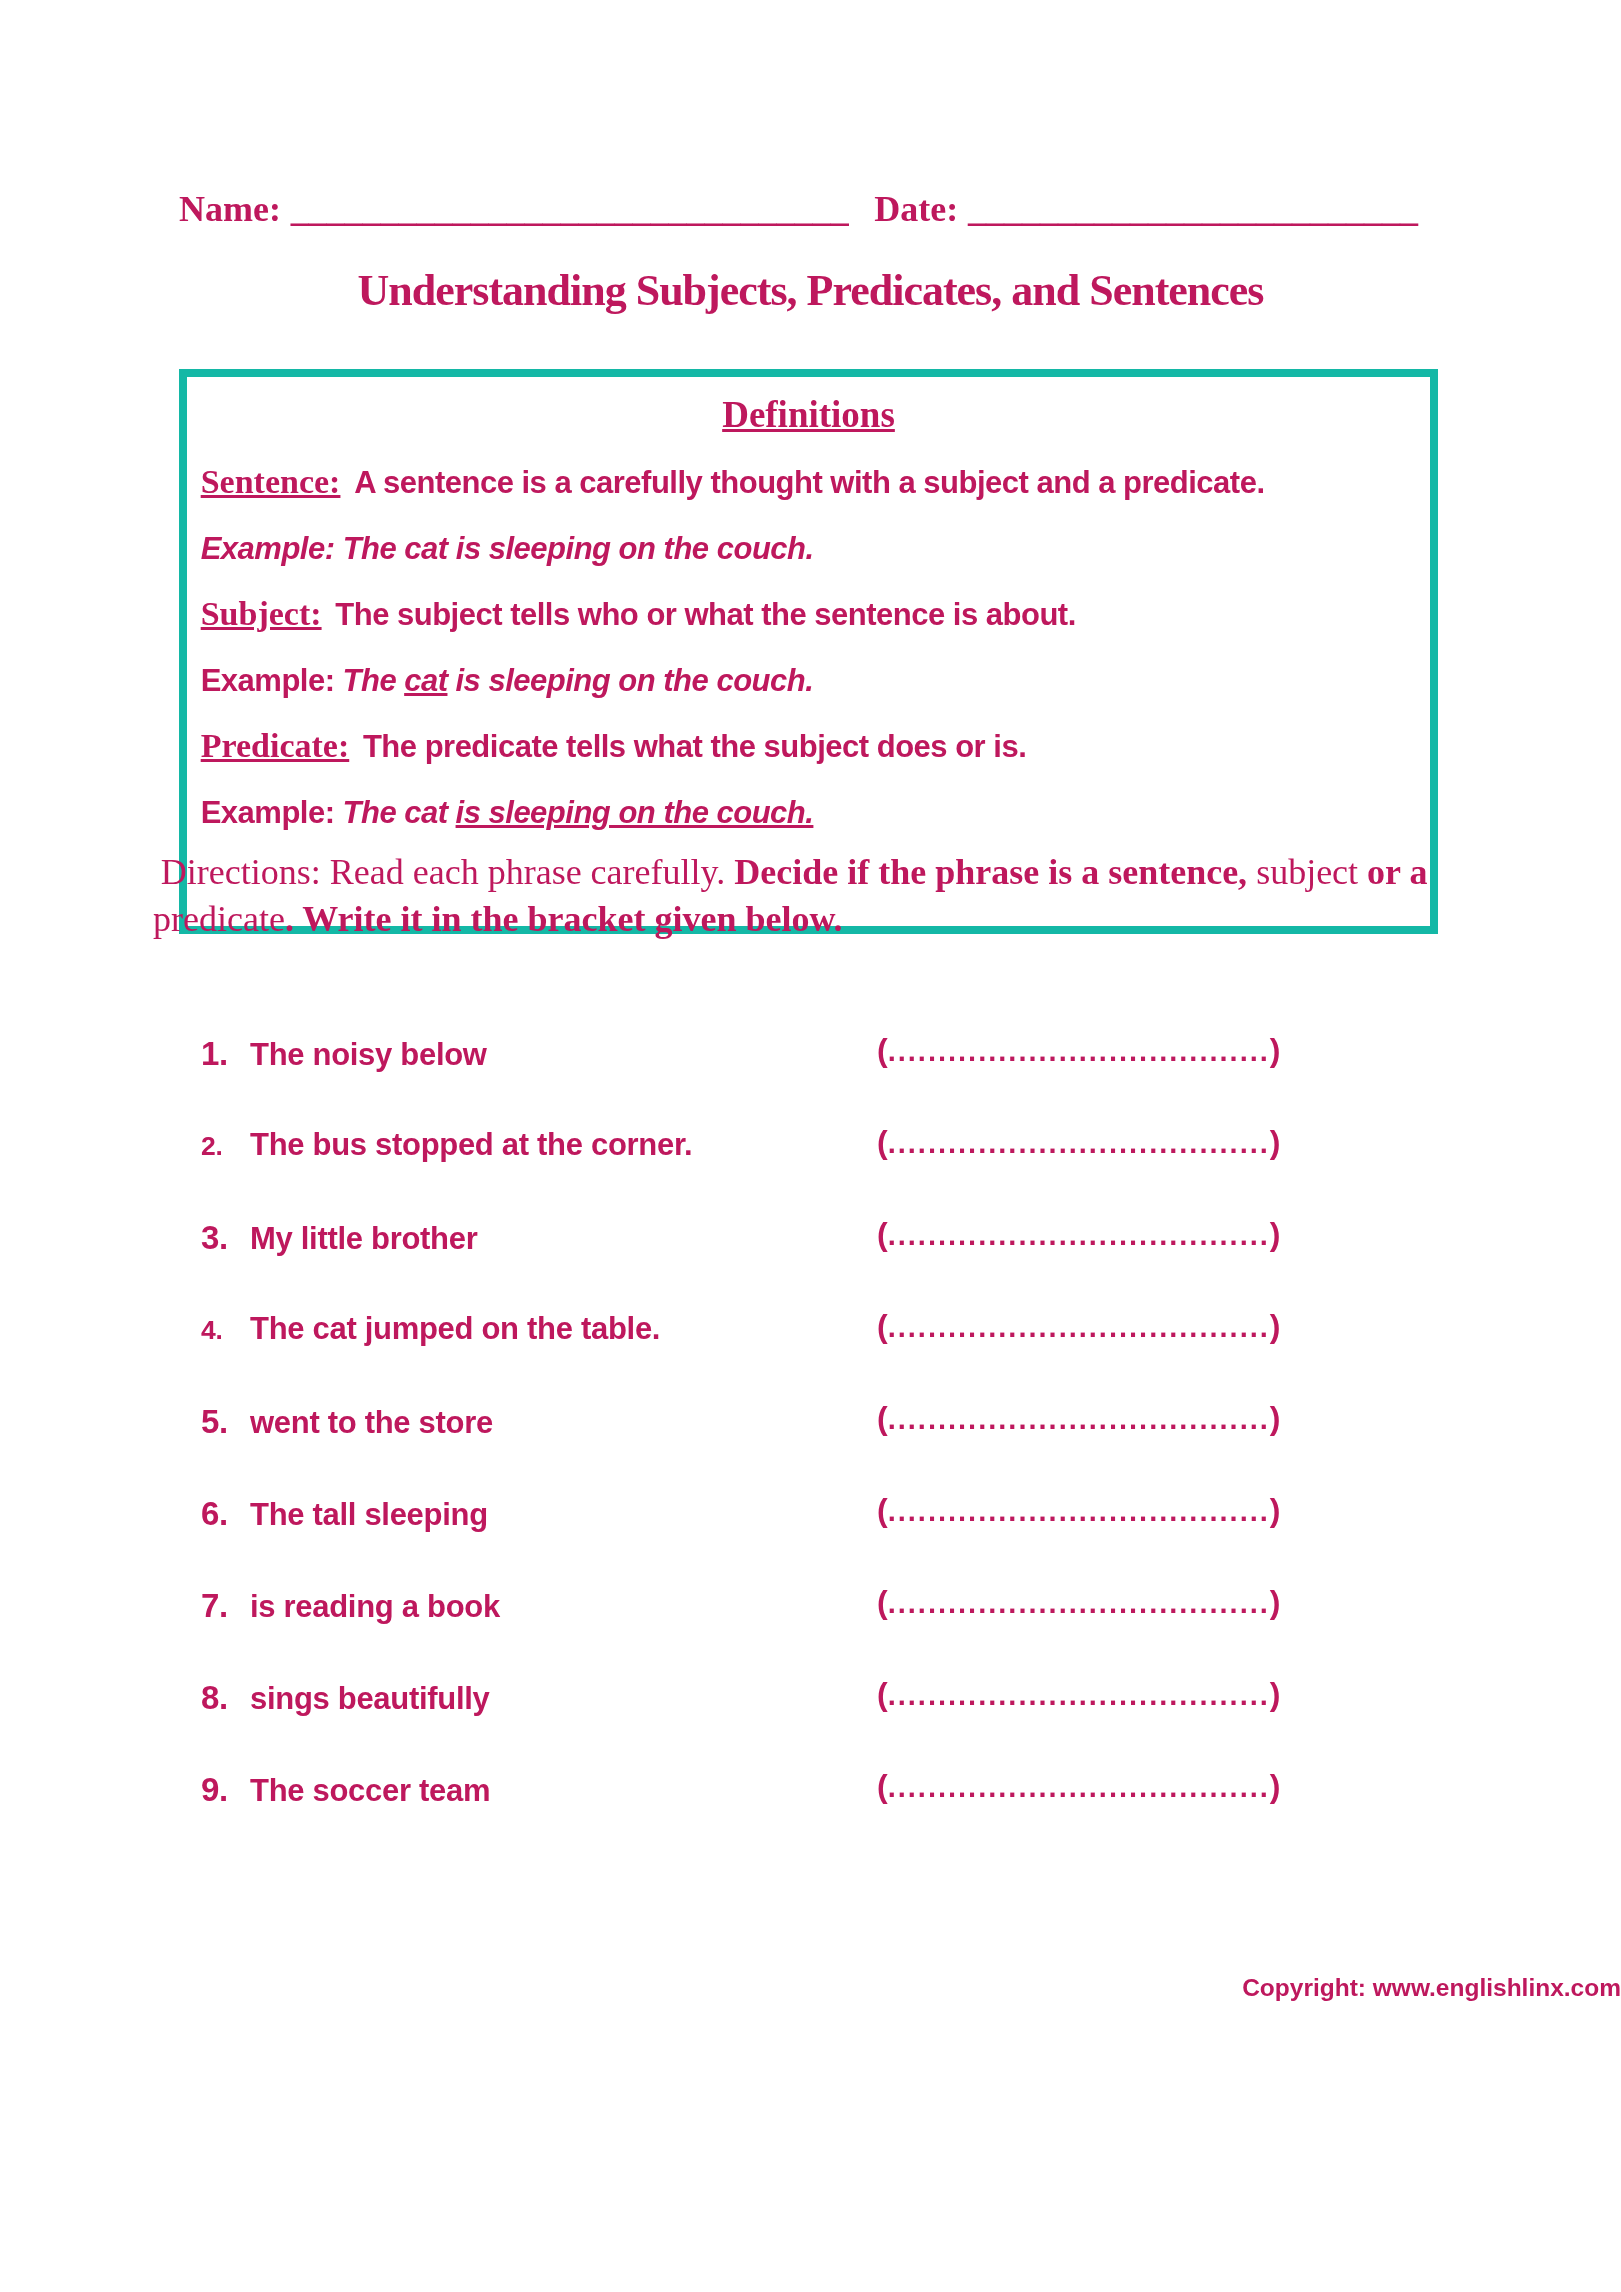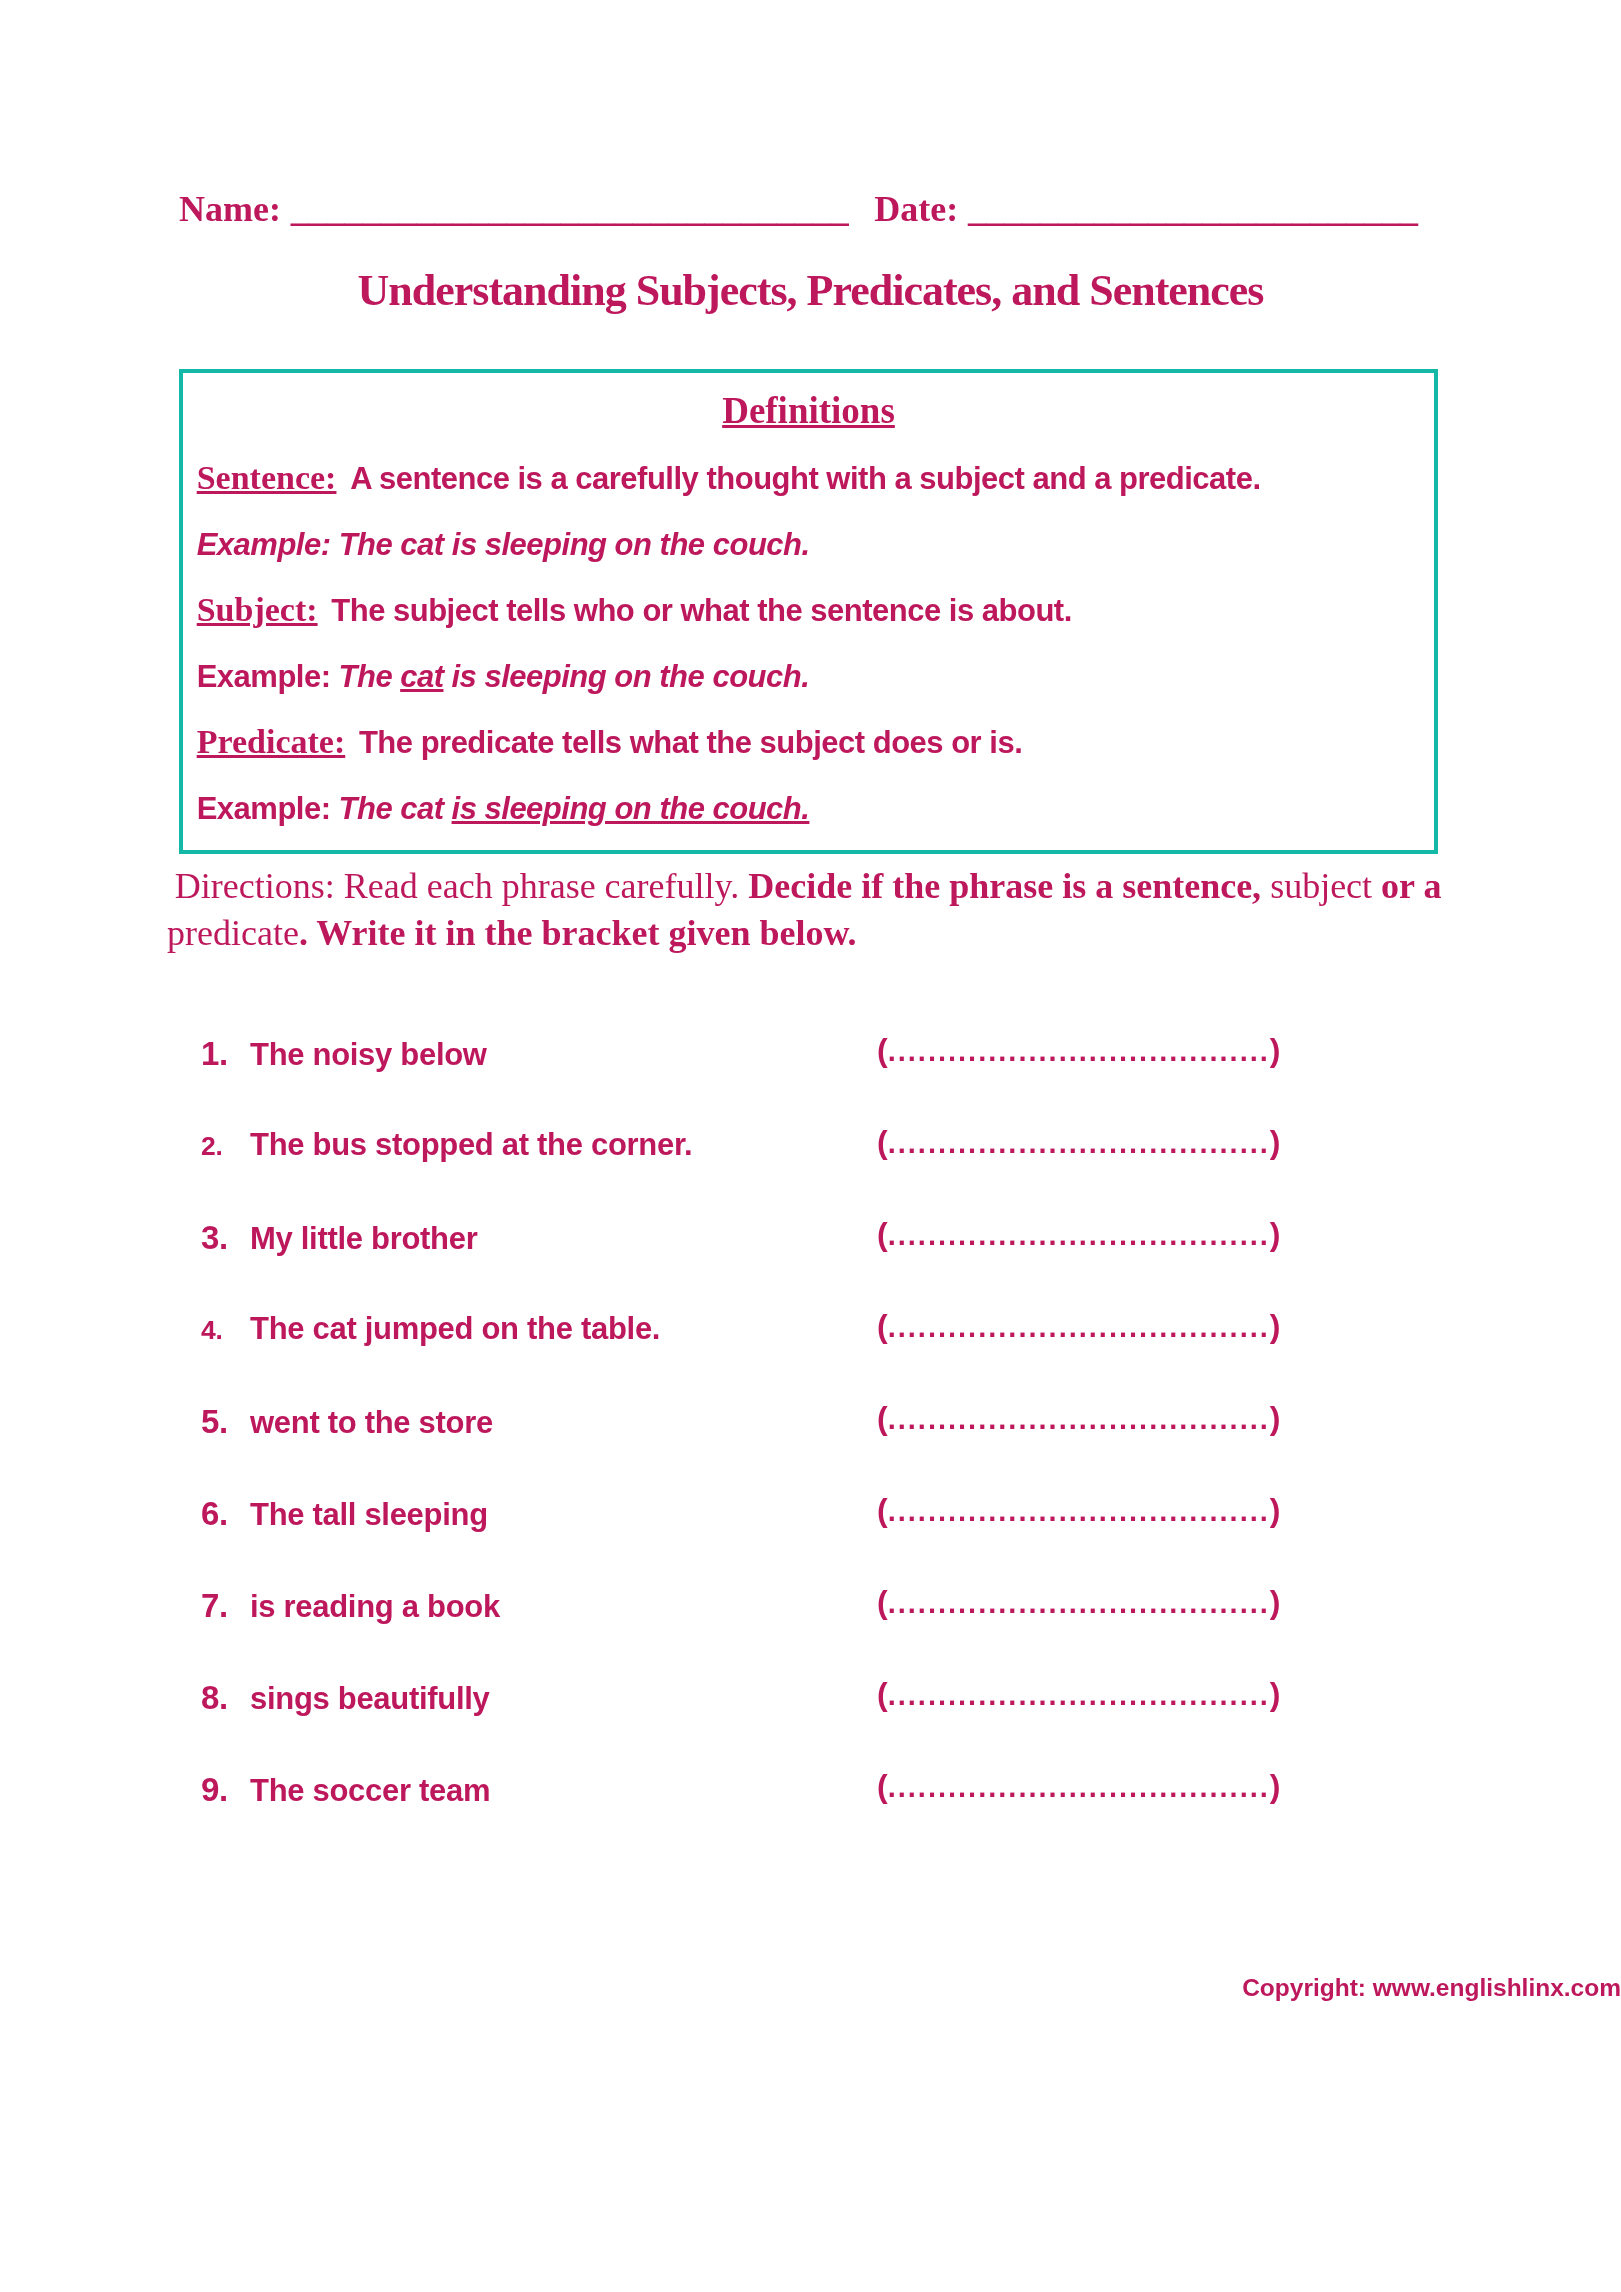--- a/index.html
+++ b/index.html
@@ -10,32 +10,32 @@
   .name-date-row{position:absolute;left:179px;top:188px;font-size:36px;font-weight:bold;white-space:nowrap;}
   .nd-label{margin-right:9.8px;}
   .date-label{margin-left:25.5px;}
   .blank-line{font-weight:bold;letter-spacing:0;}
 
   
   .title{position:absolute;left:0;top:265px;width:100%;margin:0;text-align:center;
          font-size:44px;font-weight:bold;letter-spacing:-1px;}
 
   
-  .def-box{position:absolute;left:179px;top:369px;width:1259px;height:485px;border:4px solid #14b8a6;
+  .def-box{position:absolute;left:179px;top:369px;width:1259px;height:565px;border:8px solid #14b8a6;
            box-sizing:border-box;padding:7.8px 13.7px 0 13.7px;}
   .def-heading{text-align:center;font-size:37px;font-weight:bold;text-decoration:underline;margin-top:7.8px;}
   .def-row{margin:26.5px 0 0 0;font-size:32px;line-height:39px;white-space:nowrap;}
   .term{font-family:"Liberation Serif",serif;font-weight:bold;font-size:34px;
         text-decoration:underline;margin-right:13.7px;}
   .sans{font-family:"Liberation Sans",sans-serif;font-weight:bold;font-size:31px;letter-spacing:-0.5px;}
   .ital{font-style:italic;}
   .und{text-decoration:underline;}
 
   
-  .directions{position:absolute;left:153px;top:849px;width:1372px;margin:14px;
+  .directions{position:absolute;left:153px;top:849px;width:1372px;margin:0;
               font-size:36px;line-height:47px;text-indent:7.8px;font-weight:normal;}
   .directions b{font-weight:bold;}
 
   
   .items{position:absolute;left:201px;top:1035px;width:1196px;}
   .item-row{position:relative;height:92px;font-family:"Liberation Sans",sans-serif;
             font-weight:bold;font-size:31px;letter-spacing:-0.3px;}
   .item-num{display:inline-block;min-width:49px;font-size:33px;}
   .item-num.small{font-size:26.5px;}
   .item-bracket{position:absolute;left:676px;top:-2.9px;font-size:32px;letter-spacing:0;}

